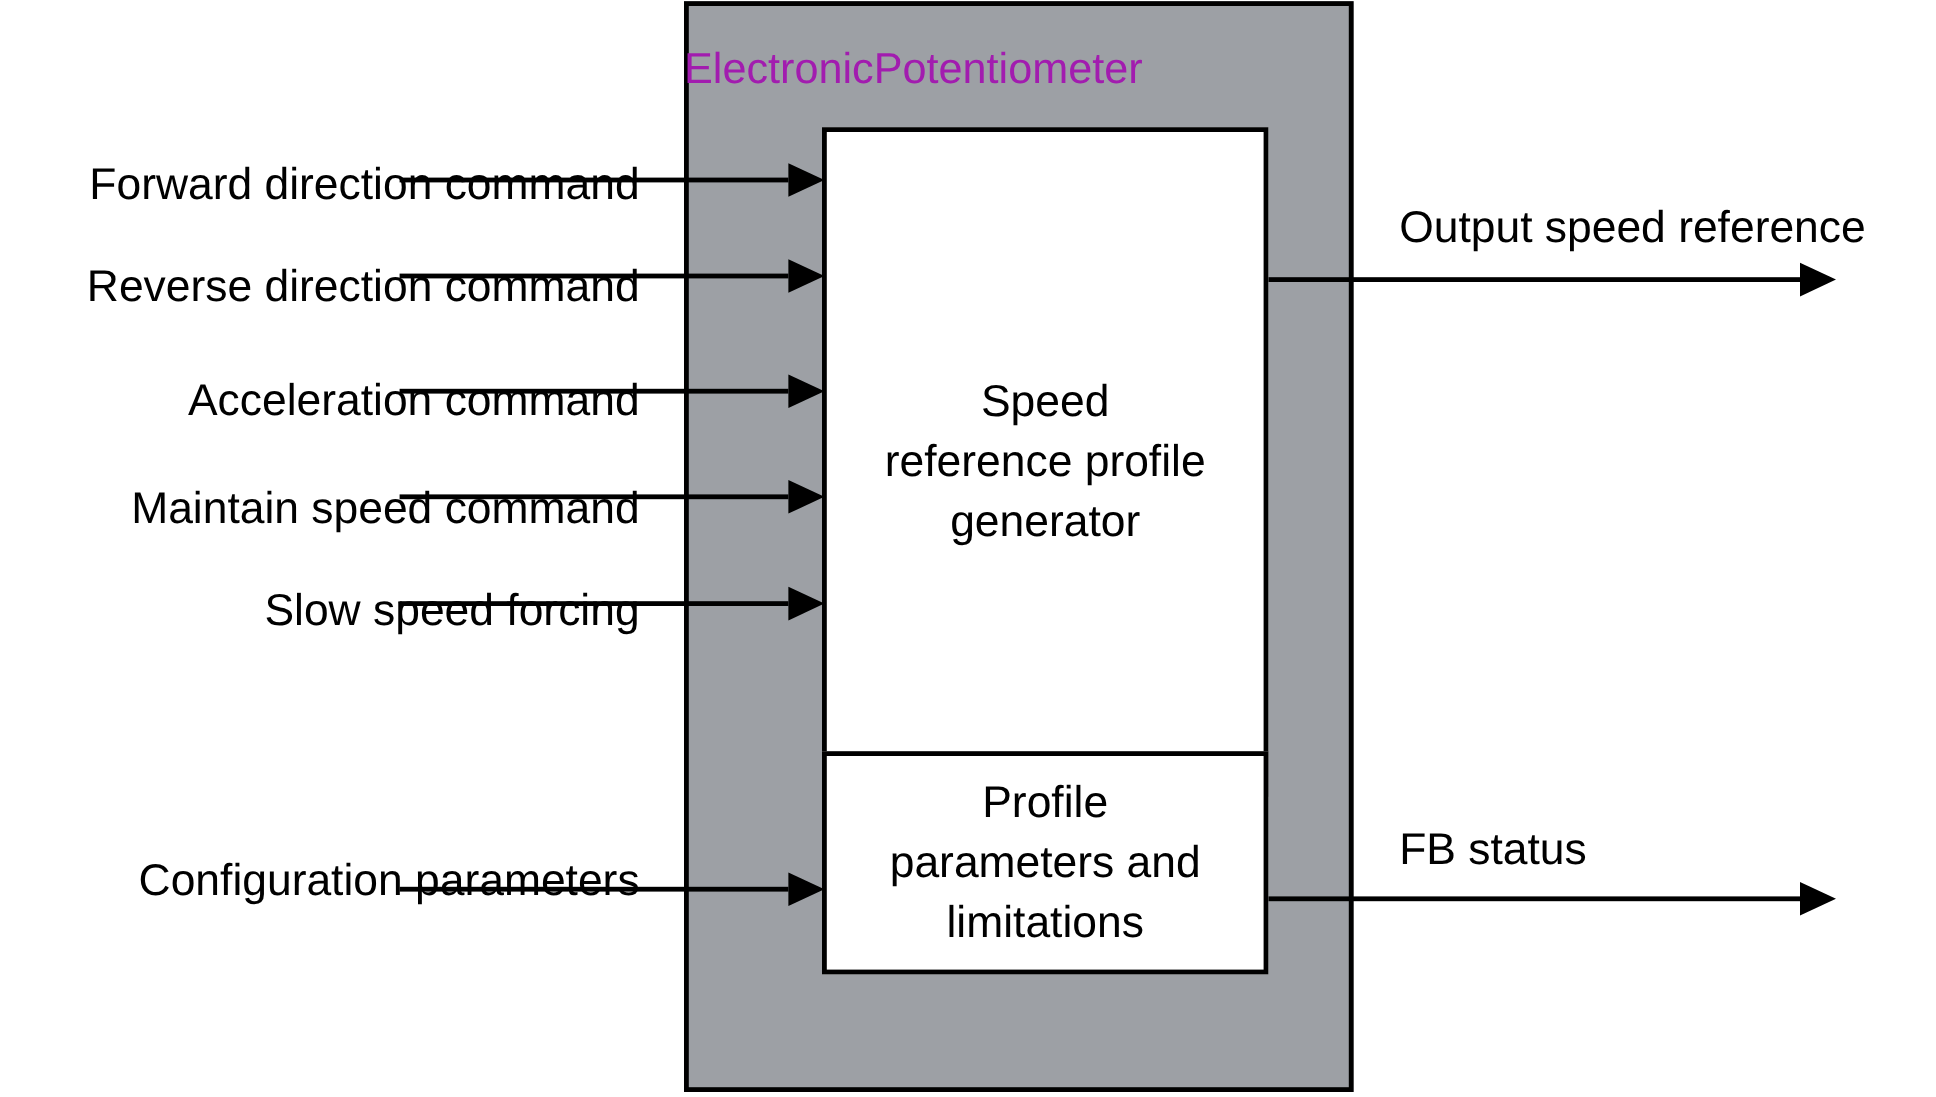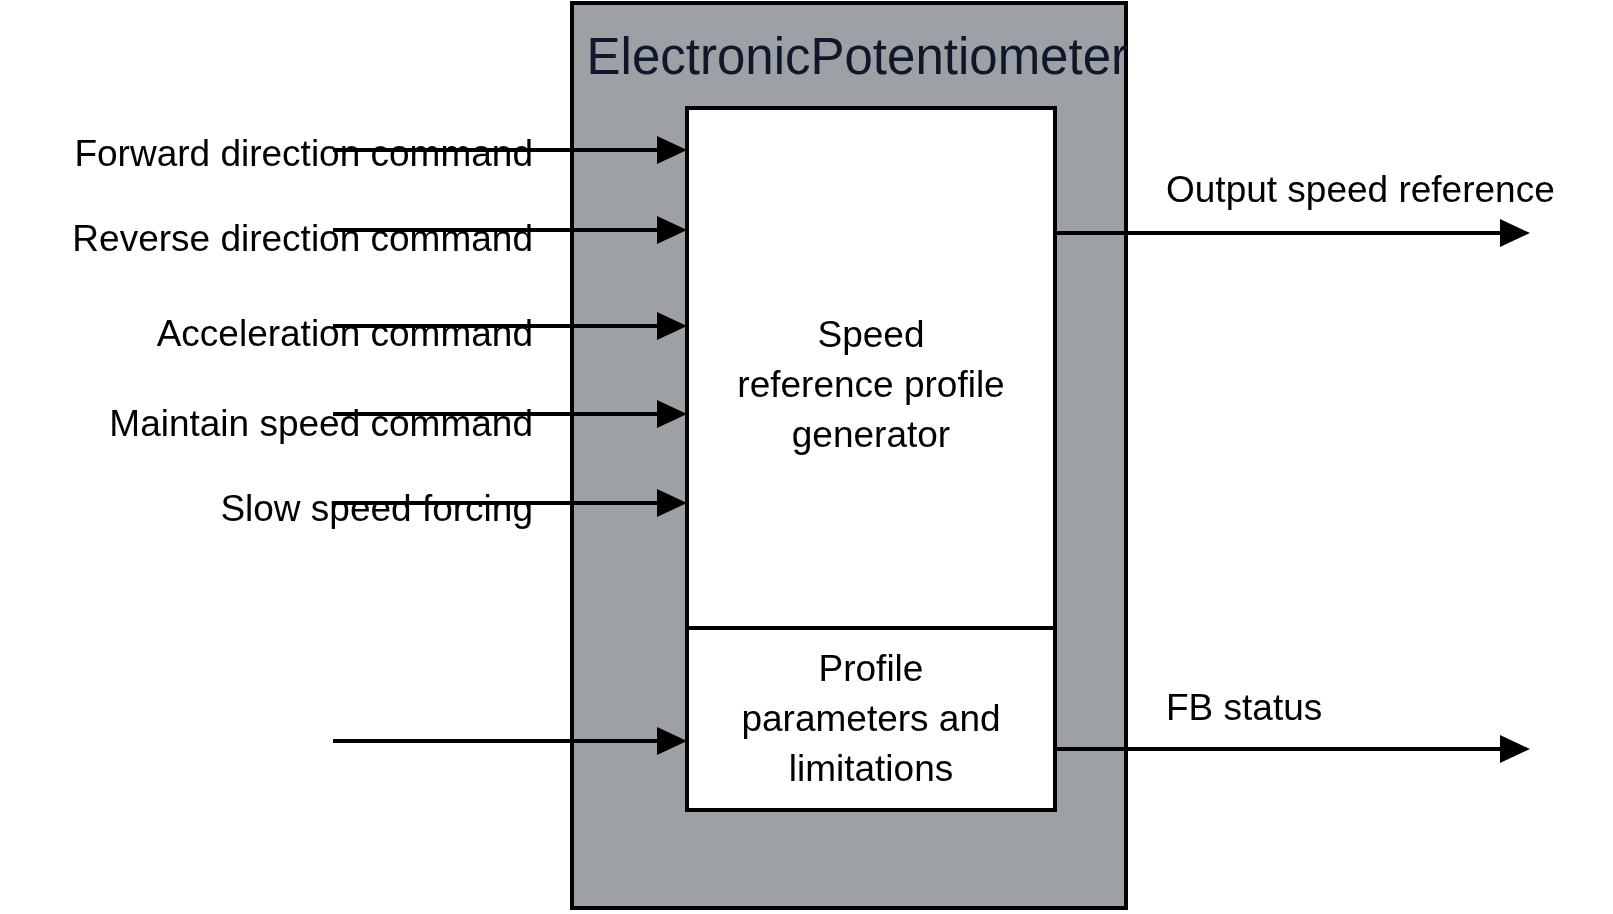--- a/index.html
+++ b/index.html
@@ -24,23 +24,23 @@
     width: 558px; height: 909px;
     box-sizing: border-box;
     border: 4px solid #000;
     background: #9DA0A5;
   }
   .fb-title {
     position: absolute;
     left: 570px; top: 32px;
     width: 558px; height: 50px;
     line-height: 50px;
-    text-align: right;
-    font-size: 51px;
-    color: #0f172a;
+    text-align: left;
+    font-size: 36px;
+    color: #a21caf;
     z-index: 4;
   }
 
   
   .inner-box {
     position: absolute;
     box-sizing: border-box;
     border: 4px solid #000;
     background: #ffffff;
     display: flex;
@@ -188,17 +188,18 @@
     <span>Profile
 parameters and
 limitations</span>
   </div>
 
   <div class="in-label lbl-forward">Forward direction command</div>
   <div class="in-label lbl-reverse">Reverse direction command</div>
   <div class="in-label lbl-accel">Acceleration command</div>
   <div class="in-label lbl-maintain">Maintain speed command</div>
   <div class="in-label lbl-slow">Slow speed forcing</div>
+  <div class="in-label lbl-config">Configuration parameters</div>
 
   <div class="out-label lbl-out-speed">Output speed reference</div>
   <div class="out-label lbl-fb-status">FB status</div>
 
 </div>
 
 </body></html>

